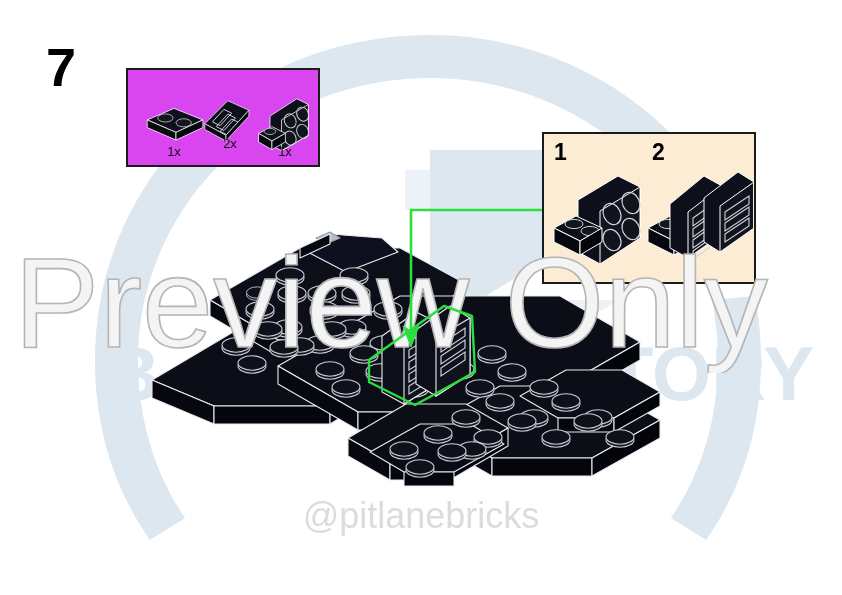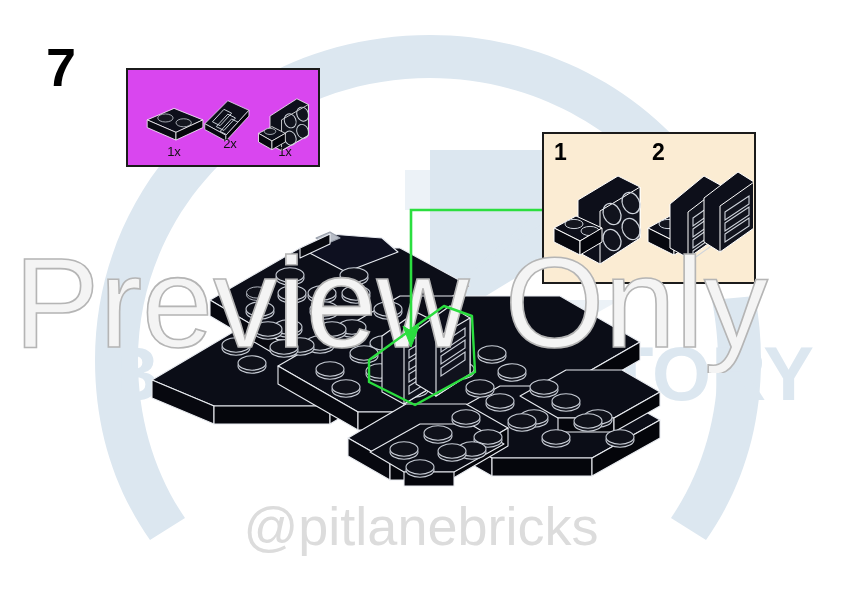--- a/index.html
+++ b/index.html
@@ -109,21 +109,21 @@
     width: 842px;
     height: 130px;
     pointer-events: none;
   }
   .wm-handle {
     position: absolute;
     left: 0;
     top: 495px;
     width: 842px;
     text-align: center;
-    font-size: 54px;
+    font-size: 36px;
     color: #dcdcdc;
     font-family: "Liberation Sans", sans-serif;
     letter-spacing: 0px;
     pointer-events: none;
   }
 </style>
 </head>
 <body>
 
 <div id="page">

